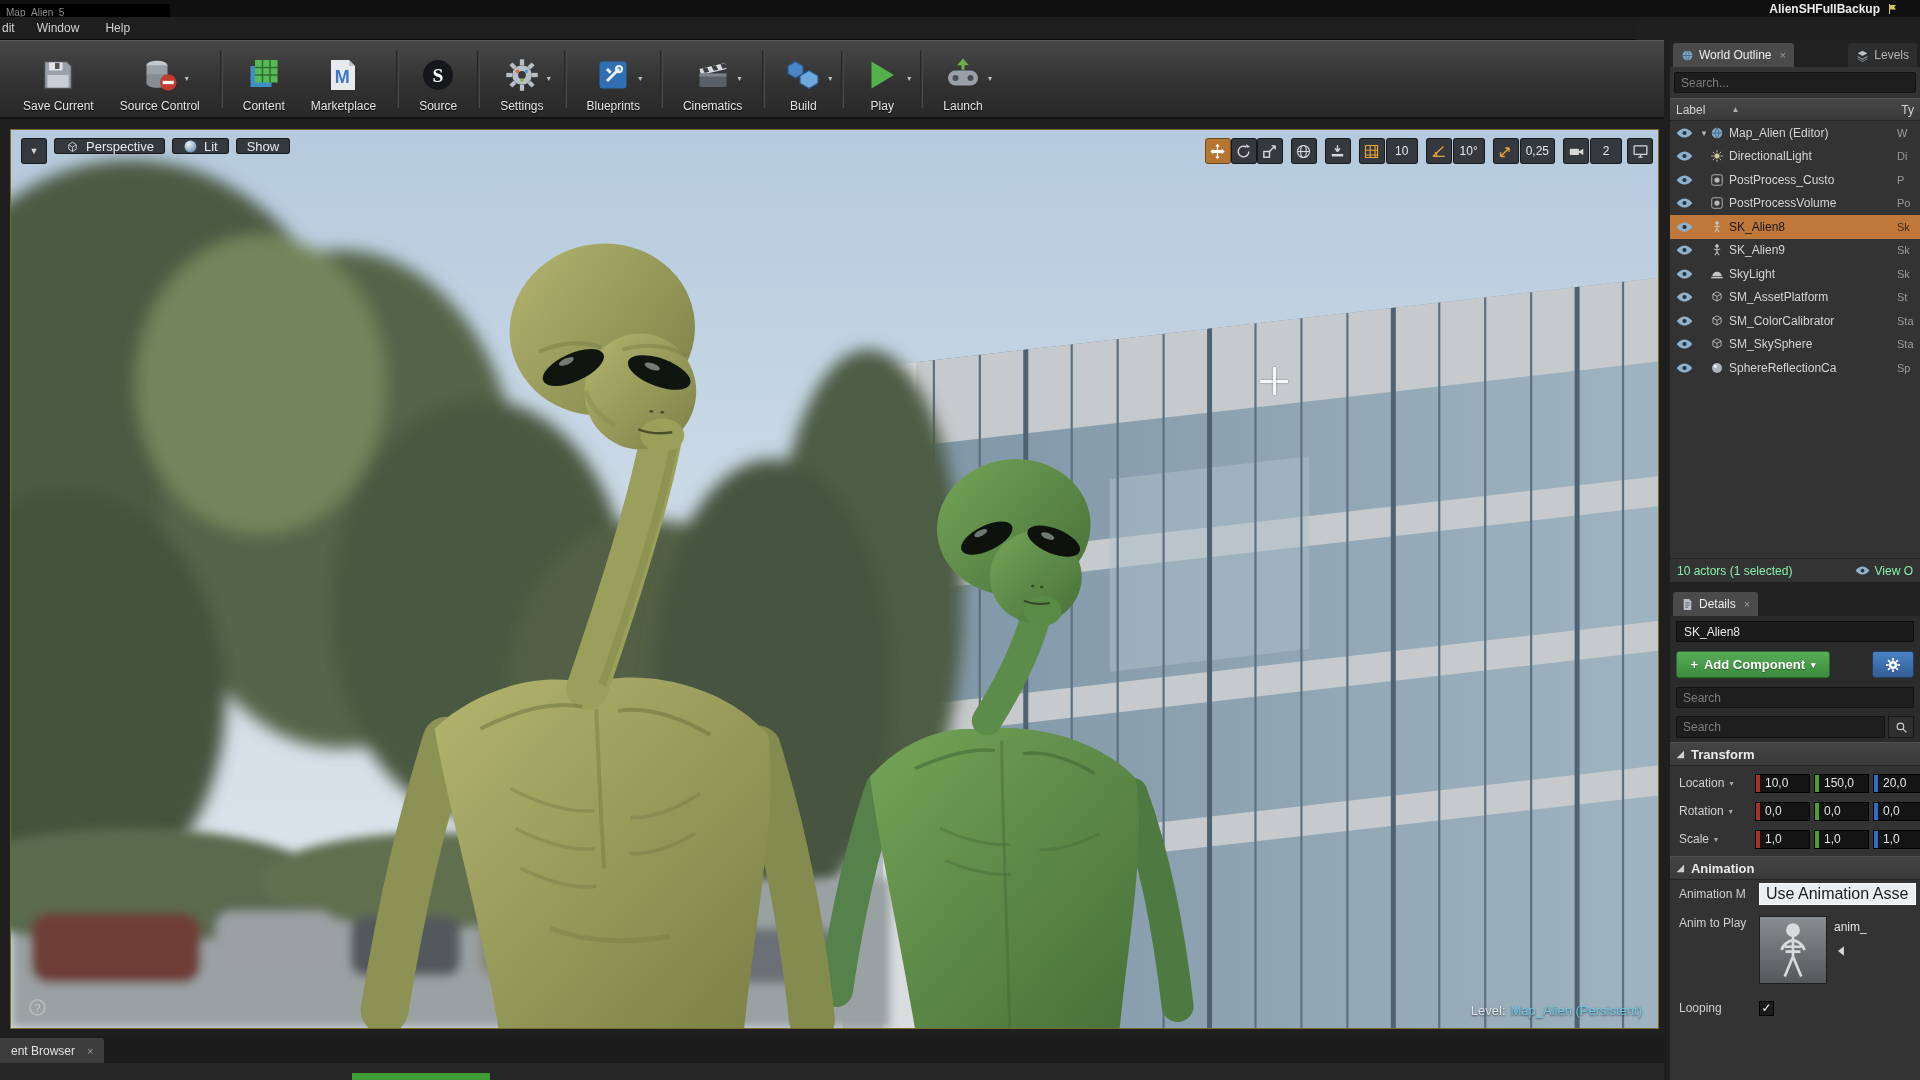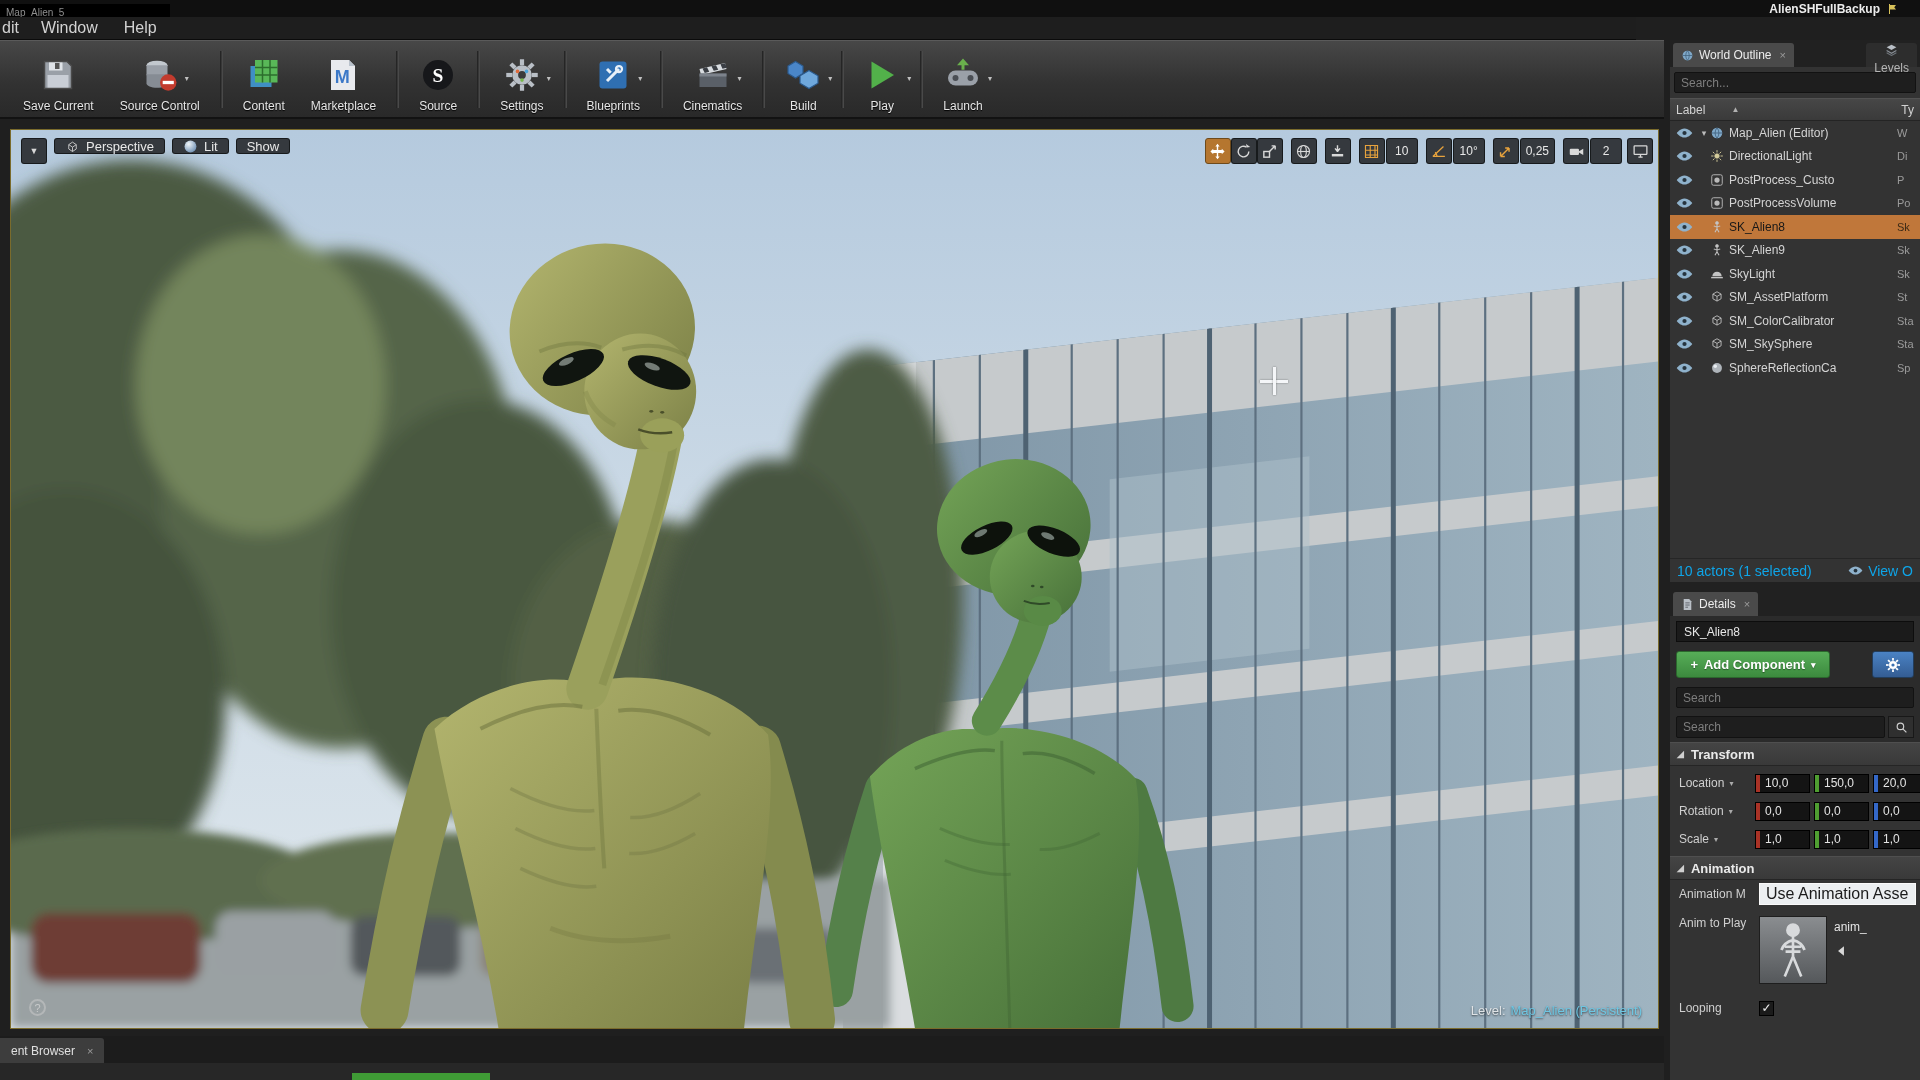--- a/index.html
+++ b/index.html
@@ -8,21 +8,21 @@
   .icon{display:inline-flex;flex:none;}
   .icon svg{width:100%;height:100%;display:block;}
 
   
   .titlebar{position:absolute;left:0;top:0;width:1920px;height:17px;background:#101010;}
   .title-tab{position:absolute;left:0;top:4px;width:170px;height:17px;background:#000;color:#8f8f8f;font-size:10px;line-height:17px;padding-left:6px;overflow:hidden;white-space:nowrap;}
   .title-right{position:absolute;right:22px;top:1px;height:15px;display:flex;align-items:center;gap:6px;font-size:12px;font-weight:bold;color:#ececec;}
   .title-right .icon{width:12px;height:12px;}
 
   
-  .menubar{position:absolute;left:0;top:17px;width:1636px;height:23px;background:#1e1e1e;border-bottom:1px solid #0b0b0b;display:flex;align-items:center;font-size:16px;color:#d2d2d2;}
+  .menubar{position:absolute;left:0;top:17px;width:1636px;height:23px;background:#1e1e1e;border-bottom:1px solid #0b0b0b;display:flex;align-items:center;font-size:12px;color:#d2d2d2;}
   .menu-item{padding:0 13px;height:100%;display:flex;align-items:center;}
   .menu-item:first-child{padding-left:2px;padding-right:9px;}
 
   
   .toolbar{position:absolute;left:0;top:40px;width:1664px;height:79px;background:linear-gradient(#474747,#323232 55%,#292929);border-top:1px solid #5a5a5a;border-bottom:2px solid #121212;display:flex;align-items:stretch;padding:3px 0 2px 10px;overflow:hidden;}
   .tbtn{display:flex;flex-direction:column;align-items:center;justify-content:flex-end;padding:2px 13px;}
   .tbtn-iconwrap{position:relative;height:44px;display:flex;align-items:center;}
   .tbicon{width:36px;height:36px;}
   .tbtn-caret{position:absolute;right:-11px;bottom:14px;font-size:8px;color:#c0c0c0;}
   .tbtn-label{font-size:12px;color:#e6e6e6;margin-top:2px;white-space:nowrap;text-shadow:0 1px 1px #000;}
@@ -51,37 +51,37 @@
   .crosshair::after{left:-1px;top:-14px;width:3px;height:28px;}
 
   
   .rpanel{position:absolute;left:1670px;top:40px;width:250px;height:1040px;background:#333333;display:flex;flex-direction:column;overflow:hidden;}
   .outliner{height:542px;display:flex;flex-direction:column;background:#333;}
   .ptabs{height:27px;background:#212121;display:flex;align-items:flex-end;padding:0 3px;gap:2px;flex:none;}
   .ptab{height:24px;border-radius:3px 3px 0 0;display:flex;align-items:center;gap:5px;padding:0 8px;font-size:12px;background:#2d2d2d;color:#b5b5b5;}
   .ptab.active{background:#4a4a4a;color:#ededed;}
   .ptab .icon{width:13px;height:13px;}
   .ptab-close{color:#9c9c9c;font-size:11px;margin-left:3px;}
-  .ptab-levels{margin-left:auto;flex-direction:column;}
+  .ptab-levels{margin-left:auto;}
   .searchbar{padding:5px 4px;flex:none;}
   .searchbox{height:21px;background:#1e1e1e;border:1px solid #121212;border-radius:2px;display:flex;align-items:center;padding:0 6px;font-size:12px;color:#7d7d7d;}
   .ohdr{height:23px;background:linear-gradient(#474747,#3a3a3a);border-top:1px solid #525252;border-bottom:1px solid #242424;display:flex;align-items:center;font-size:12px;color:#d2d2d2;padding:0 6px;flex:none;}
   .ohdr-label{display:flex;gap:26px;align-items:center;flex:1;}
   .ohdr-sort{font-size:8px;color:#b2b2b2;}
   .orows{flex:none;}
   .orow{height:23.5px;display:flex;align-items:center;font-size:12px;color:#d4d4d4;padding-right:1px;}
   .ocell-eye{width:17px;height:12px;margin:0 5px 0 6px;}
   .oexp{width:12px;font-size:9px;color:#bbb;flex:none;text-align:center;}
   .oicon{width:14px;height:14px;margin-right:5px;}
   .olabel{flex:1;white-space:nowrap;overflow:hidden;}
   .otype{width:22px;white-space:nowrap;overflow:hidden;color:#9b9b9b;font-size:11px;flex:none;}
   .orow.selected{background:#c0773a;color:#181818;}
   .orow.selected .otype{color:#3c2a16;}
   .ospacer{flex:1;}
-  .ofooter{height:24px;display:flex;align-items:center;font-size:14px;color:#0ea5e9;padding:0 7px;gap:5px;border-top:1px solid #262626;flex:none;}
+  .ofooter{height:24px;display:flex;align-items:center;font-size:12px;color:#86efac;padding:0 7px;gap:5px;border-top:1px solid #262626;flex:none;}
   .ofooter .fspacer{flex:1;}
   .ofooter .icon{width:15px;height:11px;}
 
   .details{flex:1;background:#333;display:flex;flex-direction:column;border-top:7px solid #212121;}
   .dname-row{padding:5px 6px 4px;background:#2b2b2b;flex:none;}
   .dname{height:21px;background:#1b1b1b;border:1px solid #0d0d0d;display:flex;align-items:center;padding:0 7px;font-size:12px;color:#e8e8e8;}
   .dadd-row{display:flex;align-items:center;padding:5px 6px;background:#2b2b2b;flex:none;}
   .btn-add{height:27px;width:154px;background:linear-gradient(#57ad58,#3c8a3e);border:1px solid #2b682d;border-radius:3px;color:#fff;font-size:13px;font-weight:bold;display:flex;align-items:center;justify-content:center;gap:6px;text-shadow:0 1px 1px rgba(0,0,0,.4);}
   .btn-add .caret{font-size:9px;}
   .btn-bp{height:27px;width:42px;background:linear-gradient(#4a82c4,#345d93);border:1px solid #223d5c;border-radius:3px;display:flex;align-items:center;justify-content:center;margin-left:auto;}

